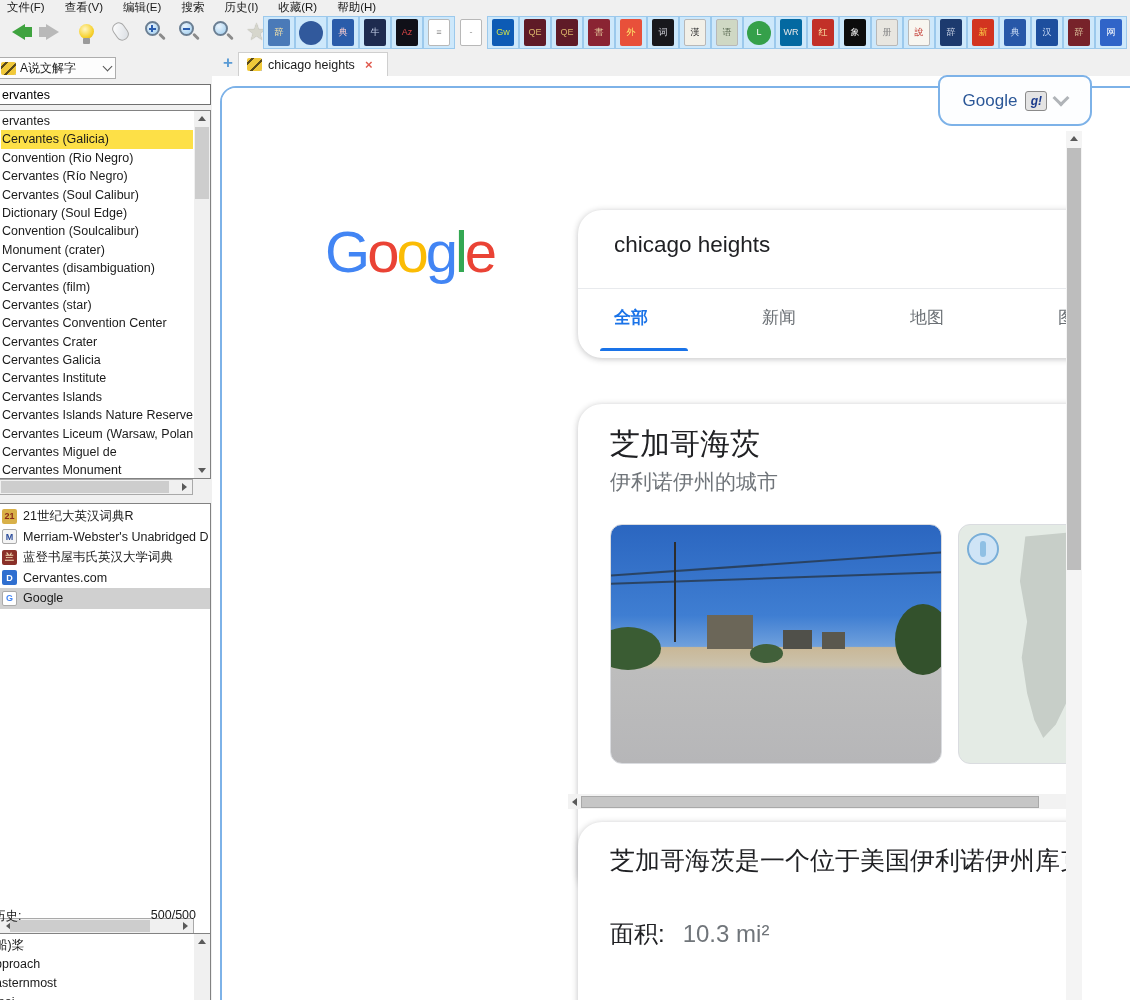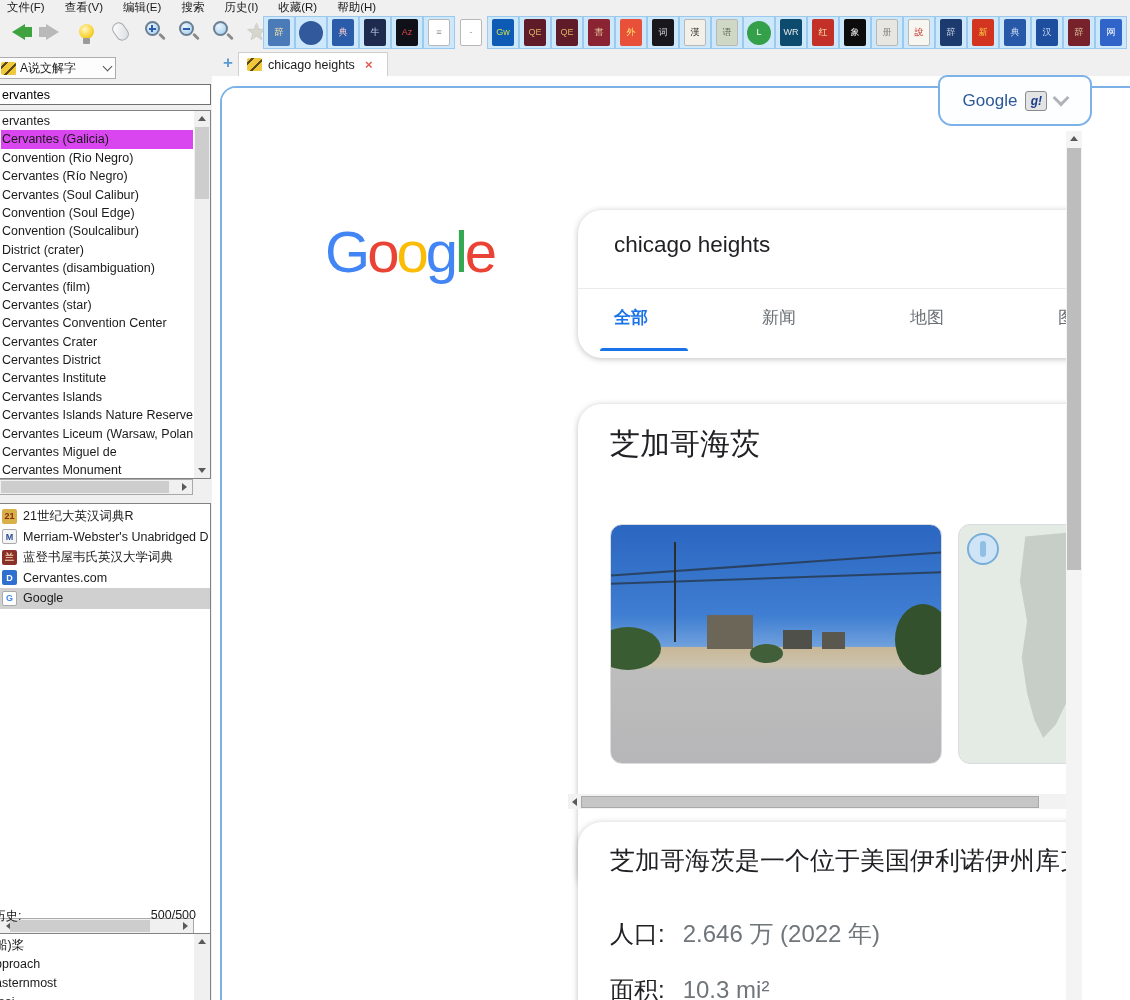--- a/index.html
+++ b/index.html
@@ -36,21 +36,21 @@
 
 
 .sidebar{position:absolute;left:0;top:51px;width:212px;height:949px;background:#f0f0f0}
 .group-sel{position:absolute;left:-4px;top:6px;width:120px;height:22px;background:#fdfdfd;border:1px solid #adadad;display:flex;align-items:center;font-size:12px;padding:0 4px;gap:4px}
 .gicon{width:15px;height:13px;border-radius:2px;background:#f0c83a;background-image:repeating-linear-gradient(135deg,transparent 0 3px,#5a4a1a 3px 5px,transparent 5px 8px);flex:0 0 auto}
 .chev-down{width:7px;height:7px;border-right:1.6px solid #555;border-bottom:1.6px solid #555;transform:rotate(45deg);margin-left:auto;margin-top:-3px}
 .search-input{position:absolute;left:-2px;top:33px;width:213px;height:21px;border:1px solid #707070;background:#fff;font-size:12.5px;padding:1px 3px;font-family:inherit}
 .word-list{position:absolute;left:-1px;top:59px;width:212px;height:369px;background:#fff;border:1px solid #828282;overflow:hidden;font-size:12.5px}
 .wl-inner{position:absolute;left:1px;top:1px;right:17px;bottom:1px;overflow:hidden}
 .wl-item{height:18.4px;line-height:18.4px;padding-left:1px;white-space:nowrap}
-.wl-sel{background:#d946ef}
+.wl-sel{background:#fde047}
 .vsb{position:absolute;width:16px;background:#f0f0f0}
 .sb-btn{position:absolute;width:16px;height:15px;display:flex;align-items:center;justify-content:center;background:#f0f0f0}
 .tri-up{width:0;height:0;border-left:4px solid transparent;border-right:4px solid transparent;border-bottom:5px solid #5a5a5a}
 .tri-down{width:0;height:0;border-left:4px solid transparent;border-right:4px solid transparent;border-top:5px solid #5a5a5a}
 .tri-left{width:0;height:0;border-top:4px solid transparent;border-bottom:4px solid transparent;border-right:5px solid #5a5a5a}
 .tri-right{width:0;height:0;border-top:4px solid transparent;border-bottom:4px solid transparent;border-left:5px solid #5a5a5a}
 .hsb{position:absolute;height:16px;background:#f0f0f0;border:1px solid #a9a9a9}
 .hsb .thumb{position:absolute;top:1px;height:12px;background:#cdcdcd}
 .found-label{position:absolute;left:-7px;top:455px;font-size:12.5px;white-space:nowrap}
 .dict-panel{position:absolute;left:-1px;top:452px;width:212px;height:431px;background:#fff;border:1px solid #828282;overflow:hidden}
@@ -215,21 +215,21 @@
         <div class="dicon sel">
           <div class="book" style="background: rgb(242, 240, 232); color: rgb(42, 42, 42); border: 1px solid rgb(184, 184, 184);">漢</div>
         </div>
         <div class="dicon sel">
           <div class="book" style="background: rgb(207, 216, 196); color: rgb(90, 106, 82); border: 1px solid rgb(184, 184, 184);">语</div>
         </div>
         <div class="dicon sel">
           <div class="book" style="background: rgb(53, 160, 74); color: rgb(255, 255, 255); border-radius: 50%; width: 24px; height: 24px;">L</div>
         </div>
         <div class="dicon sel">
-          <div class="book" style="background: #0c4a6e; color: rgb(232, 232, 232);">WR</div>
+          <div class="book" style="background: #0369a1; color: rgb(232, 232, 232);">WR</div>
         </div>
         <div class="dicon sel">
           <div class="book" style="background: rgb(194, 48, 40); color: rgb(255, 233, 168);">红</div>
         </div>
         <div class="dicon sel">
           <div class="book" style="background: rgb(12, 12, 12); color: rgb(240, 240, 240);">象</div>
         </div>
         <div class="dicon sel">
           <div class="book" style="background: rgb(232, 230, 224); color: rgb(138, 138, 138); border: 1px solid rgb(184, 184, 184);">册</div>
         </div>
@@ -264,29 +264,29 @@
       <div class="chev-down"></div>
     </div>
     <input class="search-input" value="ervantes" style="">
     <div class="word-list">
       <div class="wl-inner">
           <div class="wl-item">ervantes</div>
           <div class="wl-item wl-sel">Cervantes (Galicia)</div>
           <div class="wl-item">Convention (Rio Negro)</div>
           <div class="wl-item">Cervantes (Río Negro)</div>
           <div class="wl-item">Cervantes (Soul Calibur)</div>
-          <div class="wl-item">Convention (Soul Edge)</div>
+          <div class="wl-item">Dictionary (Soul Edge)</div>
           <div class="wl-item">Convention (Soulcalibur)</div>
-          <div class="wl-item">District (crater)</div>
+          <div class="wl-item">Monument (crater)</div>
           <div class="wl-item">Cervantes (disambiguation)</div>
           <div class="wl-item">Cervantes (film)</div>
           <div class="wl-item">Cervantes (star)</div>
           <div class="wl-item">Cervantes Convention Center</div>
           <div class="wl-item">Cervantes Crater</div>
-          <div class="wl-item">Cervantes District</div>
+          <div class="wl-item">Cervantes Galicia</div>
           <div class="wl-item">Cervantes Institute</div>
           <div class="wl-item">Cervantes Islands</div>
           <div class="wl-item">Cervantes Islands Nature Reserve</div>
           <div class="wl-item">Cervantes Liceum (Warsaw, Poland</div>
           <div class="wl-item">Cervantes Miguel de</div>
           <div class="wl-item">Cervantes Monument</div>
         </div>
       <div class="vsb" style="right:0;top:0;height:367px">
         <div class="sb-btn" style="top:0">
             <div class="tri-up"></div>
@@ -382,20 +382,21 @@
             <div class="g-tab g-tab-active">全部</div>
             <div class="g-tab">新闻</div>
             <div class="g-tab">地图</div>
             <div class="g-tab">图片</div>
           </div>
         <div class="tab-underline"></div>
       </div>
 
       <div class="gcard kp-card">
         <div class="kp-title">芝加哥海茨</div>
+        <div class="kp-sub">伊利诺伊州的城市</div>
         <div class="photo">
           <div class="pline pl1"></div>
             <div class="pline pl2"></div>
             <div class="pole"></div>
           <div class="bldg b1"></div>
             <div class="bldg b2"></div>
             <div class="bldg b3"></div>
           <div class="tree t1"></div>
             <div class="tree t2"></div>
             <div class="tree t3"></div>
@@ -410,24 +411,20 @@
         <div class="larr">
             <div class="tri-left"></div>
           </div>
         <div class="thumb"></div>
       </div>
 
       <div class="gcard text-card">
         <div class="kp-desc">芝加哥海茨是一个位于美国伊利诺伊州库克县的城市</div>
         <div class="facts">
             <div class="fact-row">
-              <div class="fact-label">人口:</div>
-              <div class="fact-value">2.646 万 (2022 年)</div>
-            </div>
-            <div class="fact-row">
               <div class="fact-label">面积:</div>
               <div class="fact-value">10.3 mi²</div>
             </div>
           </div>
       </div>
     </div>
 
     <div class="content-vsb">
       <div class="sb-btn" style="top:0;background:#f4f4f4">
           <div class="tri-up"></div>

